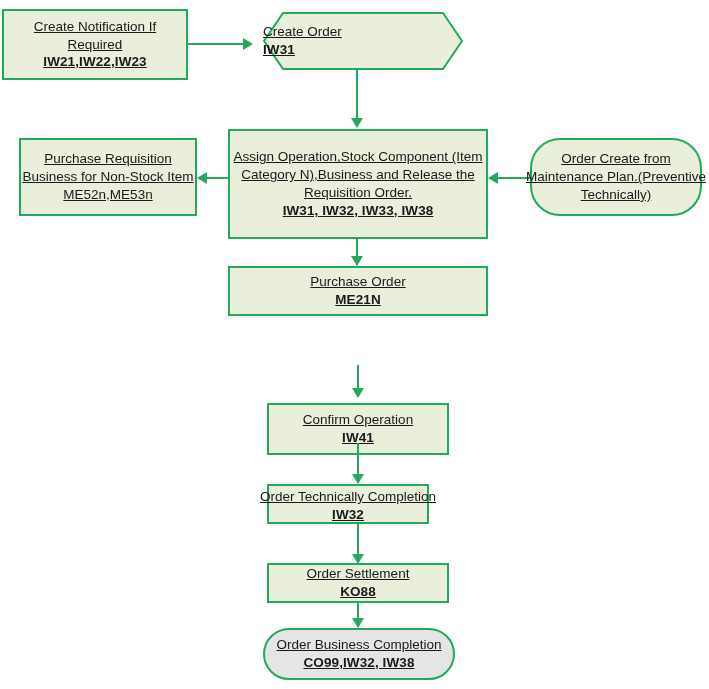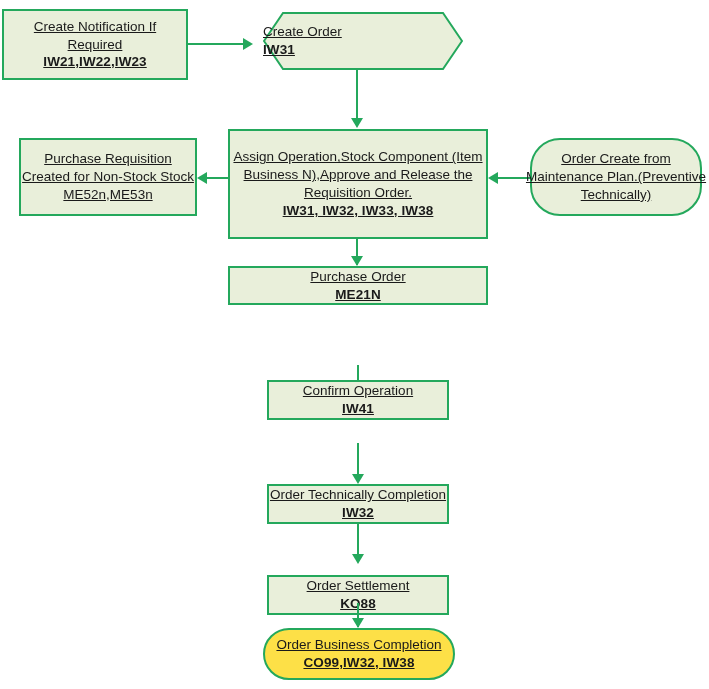--- a/index.html
+++ b/index.html
@@ -57,21 +57,21 @@
     top: 0;
   }
   .hex .hex-text {
     position: relative;
     z-index: 2;
     width: 100%;
     text-align: left;
   }
   
   .stadium {
-    background: #fde047;
+    background: #e5e5e5;
     border: 2px solid #24a85c;
     border-radius: 40px;
   }
   
   .conn {
     position: absolute;
     background: #24a85c;
   }
   .v-line { width: 2px; }
   .h-line { height: 2px; }
@@ -117,72 +117,72 @@
       <span class="ln">Create Order</span>
       <span class="ln code">IW31</span>
     </div>
   </div>
 
   <div class="conn v-line" style="left:356px; top:70px; height:52px;"></div>
   <div class="arrow arrow-down" style="left:351px; top:118px;"></div>
 
   <div class="node" style="left:228px; top:129px; width:260px; height:110px;">
     <span class="ln">Assign Operation,Stock Component (Item</span>
-    <span class="ln">Business N),Approve and Release the</span>
+    <span class="ln">Category N),Business and Release the</span>
     <span class="ln">Requisition Order.</span>
     <span class="ln code">IW31, IW32, IW33, IW38</span>
   </div>
 
   <div class="conn h-line" style="left:199px; top:177px; width:29px;"></div>
   <div class="arrow arrow-left" style="left:197px; top:172px;"></div>
 
   <div class="node" style="left:19px; top:138px; width:178px; height:78px;">
     <span class="ln">Purchase Requisition</span>
-    <span class="ln">Created for Non-Stock Stock</span>
+    <span class="ln">Business for Non-Stock Item</span>
     <span class="ln">ME52n,ME53n</span>
   </div>
 
   <div class="conn h-line" style="left:490px; top:177px; width:40px;"></div>
   <div class="arrow arrow-left" style="left:488px; top:172px;"></div>
 
   <div class="node" style="left:530px; top:138px; width:172px; height:78px;border-radius:30px;">
     <span class="ln">Order Create from</span>
     <span class="ln">Maintenance Plan.(Preventive</span>
     <span class="ln">Technically)</span>
   </div>
 
   <div class="conn v-line" style="left:356px; top:239px; height:26px;"></div>
   <div class="arrow arrow-down" style="left:351px; top:256px;"></div>
 
-  <div class="node" style="left:228px; top:266px; width:260px; height:39px;">
+  <div class="node" style="left:228px; top:266px; width:260px; height:50px;">
     <span class="ln">Purchase Order</span>
     <span class="ln code">ME21N</span>
   </div>
 
 
   <div class="conn v-line" style="left:357px; top:365px; height:28px;"></div>
   <div class="arrow arrow-down" style="left:352px; top:388px;"></div>
 
-  <div class="node" style="left:267px; top:380px; width:182px; height:40px;">
+  <div class="node" style="left:267px; top:403px; width:182px; height:52px;">
     <span class="ln">Confirm Operation</span>
     <span class="ln code">IW41</span>
   </div>
 
   <div class="conn v-line" style="left:357px; top:443px; height:38px;"></div>
   <div class="arrow arrow-down" style="left:352px; top:474px;"></div>
 
-  <div class="node" style="left:267px; top:484px; width:182px; height:40px;">
+  <div class="node" style="left:267px; top:484px; width:162px; height:40px;justify-content:space-between;">
     <span class="ln">Order Technically Completion</span>
     <span class="ln code">IW32</span>
   </div>
 
   <div class="conn v-line" style="left:357px; top:524px; height:38px;"></div>
   <div class="arrow arrow-down" style="left:352px; top:554px;"></div>
 
-  <div class="node" style="left:267px; top:563px; width:182px; height:40px;margin-top:12px;">
+  <div class="node" style="left:267px; top:563px; width:182px; height:40px;">
     <span class="ln">Order Settlement</span>
     <span class="ln code">KO88</span>
   </div>
 
   <div class="conn v-line" style="left:357px; top:603px; height:24px;"></div>
   <div class="arrow arrow-down" style="left:352px; top:618px;"></div>
 
   <div class="node stadium" style="left:263px; top:628px; width:192px; height:52px;">
     <span class="ln">Order Business Completion</span>
     <span class="ln code">CO99,IW32, IW38</span>

